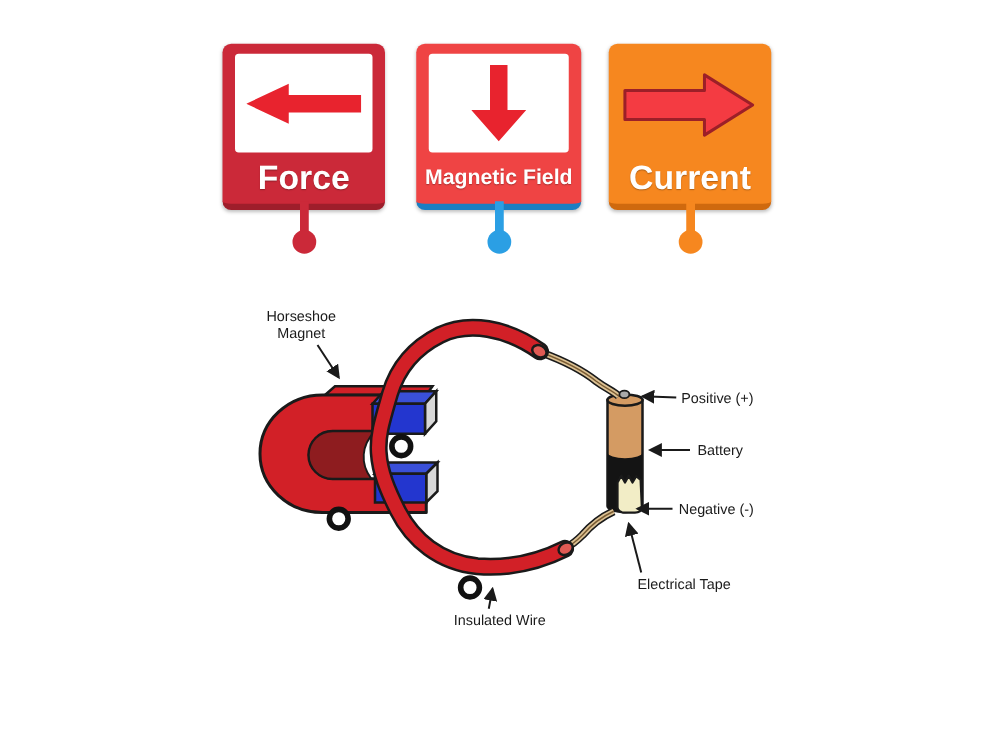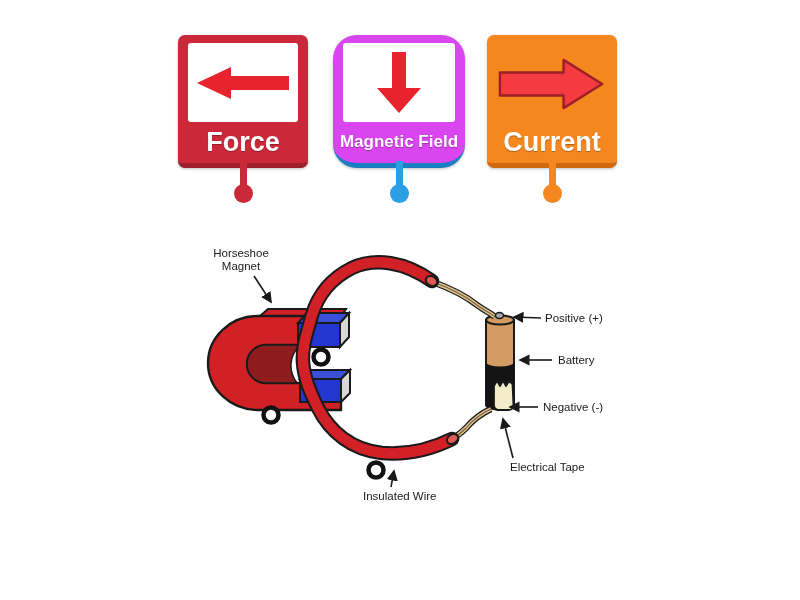--- a/index.html
+++ b/index.html
@@ -105,21 +105,21 @@
     <div class="stem" style="background-color: rgb(203, 41, 57);"></div>
     <div class="dot" style="background-color: rgb(203, 41, 57);"></div>
     <div class="panel" style="background-color: rgb(255, 255, 255);">
       <svg width="92" height="36" viewBox="0 0 92 36">
         <polygon points="0,18 34,2 34,11 92,11 92,25 34,25 34,34" fill="#e8232e"></polygon>
       </svg>
     </div>
     <div class="label">Force</div>
   </div>
 
-  <div class="card card-magnetic" style="background-color: #d946ef; border-bottom-color: rgb(27, 126, 194); border-radius: 24px;">
+  <div class="card card-magnetic" style="background-color: #ef4444; border-bottom-color: rgb(27, 126, 194);">
     <div class="stem" style="background-color: rgb(43, 159, 228);"></div>
     <div class="dot" style="background-color: rgb(43, 159, 228);"></div>
     <div class="panel" style="background-color: rgb(255, 255, 255);">
       <svg width="44" height="62" viewBox="0 0 44 62">
         <polygon points="15,0 29,0 29,36 44,36 22,61 0,36 15,36" fill="#e8232e"></polygon>
       </svg>
     </div>
     <div class="label">Magnetic Field</div>
   </div>
 

